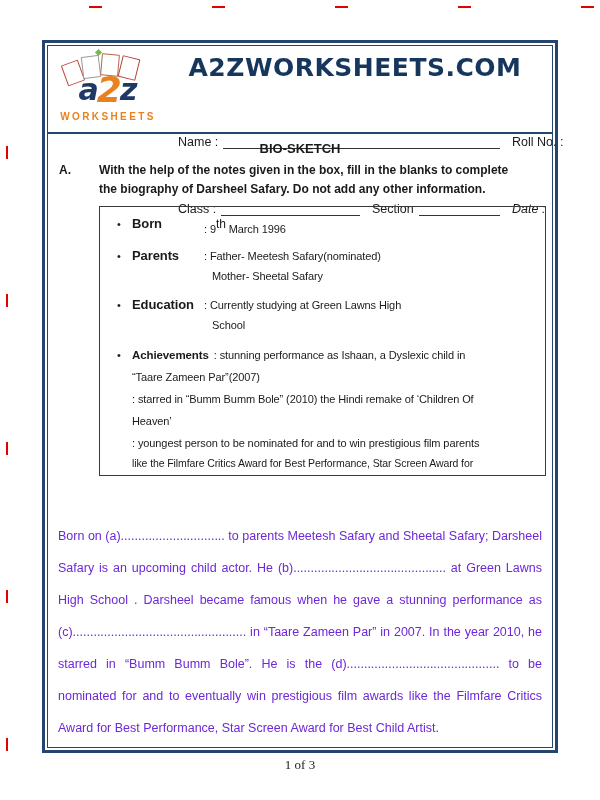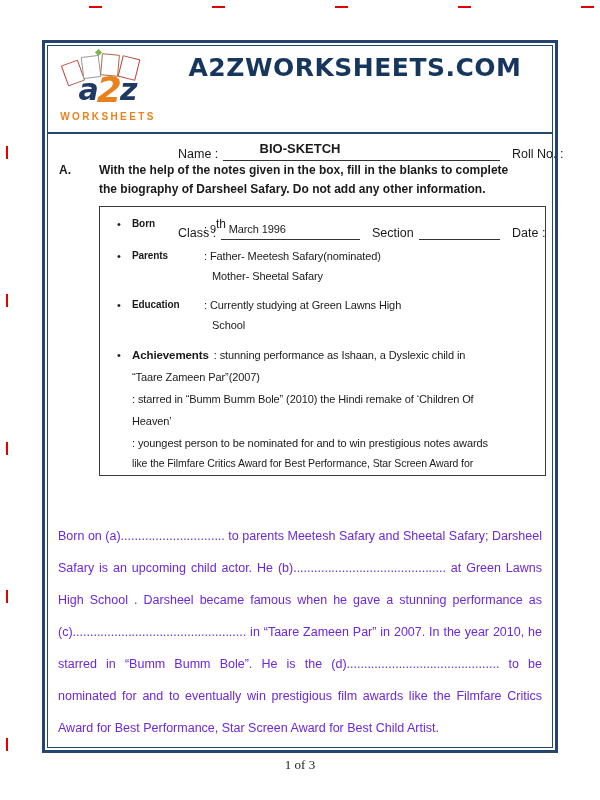--- a/index.html
+++ b/index.html
@@ -43,48 +43,48 @@
   .l2{font-size:36px;color:#e8821e;margin:0 -2px;vertical-align:-2px;}
   .logo-caption{
     position:absolute;top:60px;left:0;width:100%;text-align:center;
     font-size:10px;letter-spacing:2.4px;color:#e8821e;font-weight:bold;
   }
   .header-right{flex:1;display:flex;flex-direction:column;padding-left:2px;min-width:0;gap:44px;}
   .site-title{
     text-align:center;font-family:"DejaVu Sans",sans-serif;font-weight:bold;
     font-size:25px;color:#17365d;letter-spacing:.5px;margin-top:2px;white-space:nowrap;
   }
-  .field-row{display:flex;align-items:center;font-size:12.5px;margin-top:20px;padding:0 4px 0 12px;}
+  .field-row{display:flex;align-items:center;font-size:12.5px;margin-top:8px;padding:0 4px 0 12px;}
   .fgroup{display:flex;align-items:flex-end;min-width:0;}
   .fg-name{width:322px;margin-right:12px;}
   .fg-roll{flex:1;}
   .fg-class{width:182px;margin-right:12px;}
   .fg-section{width:128px;margin-right:12px;}
-  .fg-date{flex:1;}
+  .fg-date{flex:1;font-style:italic;}
   .flabel{white-space:nowrap;margin-right:5px;}
   .fline{border-bottom:1px solid #333;height:14px;flex:1;}
 
   
   .ws-body{flex:1;padding:5px 9px 0 9px;position:relative;}
   .ws-title{text-align:center;font-weight:bold;font-size:13px;margin:2px 0 5px 0;}
   .instruction{display:flex;font-weight:bold;font-size:12px;line-height:19px;margin-bottom:7px;}
   .qletter{width:40px;flex:none;padding-left:2px;}
   .qtext{flex:1;white-space:nowrap;}
   .qline{display:block;}
 
   .notes-box{
     margin-left:42px;width:447px;height:270px;box-sizing:border-box;
     border:1px solid #3a3a3a;padding:7px 8px 4px 6px;
     font-size:11px;letter-spacing:-0.1px;overflow:hidden;
   }
   .note-row{display:flex;line-height:20px;}
   .gap1{margin-top:7px;}
   .gap2{margin-top:9px;}
   .bullet{width:26px;flex:none;text-align:center;font-size:11px;}
-  .nlabel{width:72px;flex:none;font-weight:bold;font-size:10px;}
+  .nlabel{width:72px;flex:none;font-weight:bold;font-size:13px;}
   .nval{flex:1;white-space:nowrap;}
   .vline{display:block;}
   .cont{padding-left:8px;}
   sup{font-size:12px;margin-top:28px;}
   .ach-first{display:flex;line-height:22px;white-space:nowrap;}
   .ach-label{font-weight:bold;font-size:11.5px;flex:none;}
   .ach-rest{margin-left:5px;}
   .ach-cont{margin-left:26px;line-height:22px;white-space:nowrap;}
   .ach-small{font-size:10.5px;line-height:18px;}
 
@@ -194,21 +194,21 @@
 
         <div class="gap2">
           <div class="ach-first">
             <span class="bullet">•</span>
             <span class="ach-label">Achievements</span>
             <span class="ach-rest">:  stunning performance as Ishaan, a Dyslexic child in</span>
           </div>
           <div class="ach-cont">“Taare Zameen Par”(2007)</div>
           <div class="ach-cont">: starred in “Bumm Bumm Bole” (2010) the Hindi remake of ‘Children Of</div>
           <div class="ach-cont">Heaven’</div>
-          <div class="ach-cont">: youngest person to be nominated for and to win prestigious notes awards</div>
+          <div class="ach-cont">: youngest person to be nominated for and to win prestigious film parents</div>
           <div class="ach-cont ach-small">like the Filmfare Critics Award for Best Performance, Star Screen Award for</div>
           <div class="ach-cont ach-small">Best Child Artist etc.</div>
         </div>
       </div>
 
       <p class="para">Born on (a).............................. to parents Meetesh Safary and Sheetal Safary; Darsheel Safary is an upcoming child actor. He (b)............................................ at Green Lawns High School . Darsheel became famous when he gave a stunning performance as (c).................................................. in “Taare Zameen Par” in 2007. In the year 2010, he starred in “Bumm Bumm Bole”. He is the (d)............................................ to be nominated for and to eventually win prestigious film awards like the Filmfare Critics Award for Best Performance, Star Screen Award for Best Child Artist.</p>
     </div>
 
   </div>
 </div>

